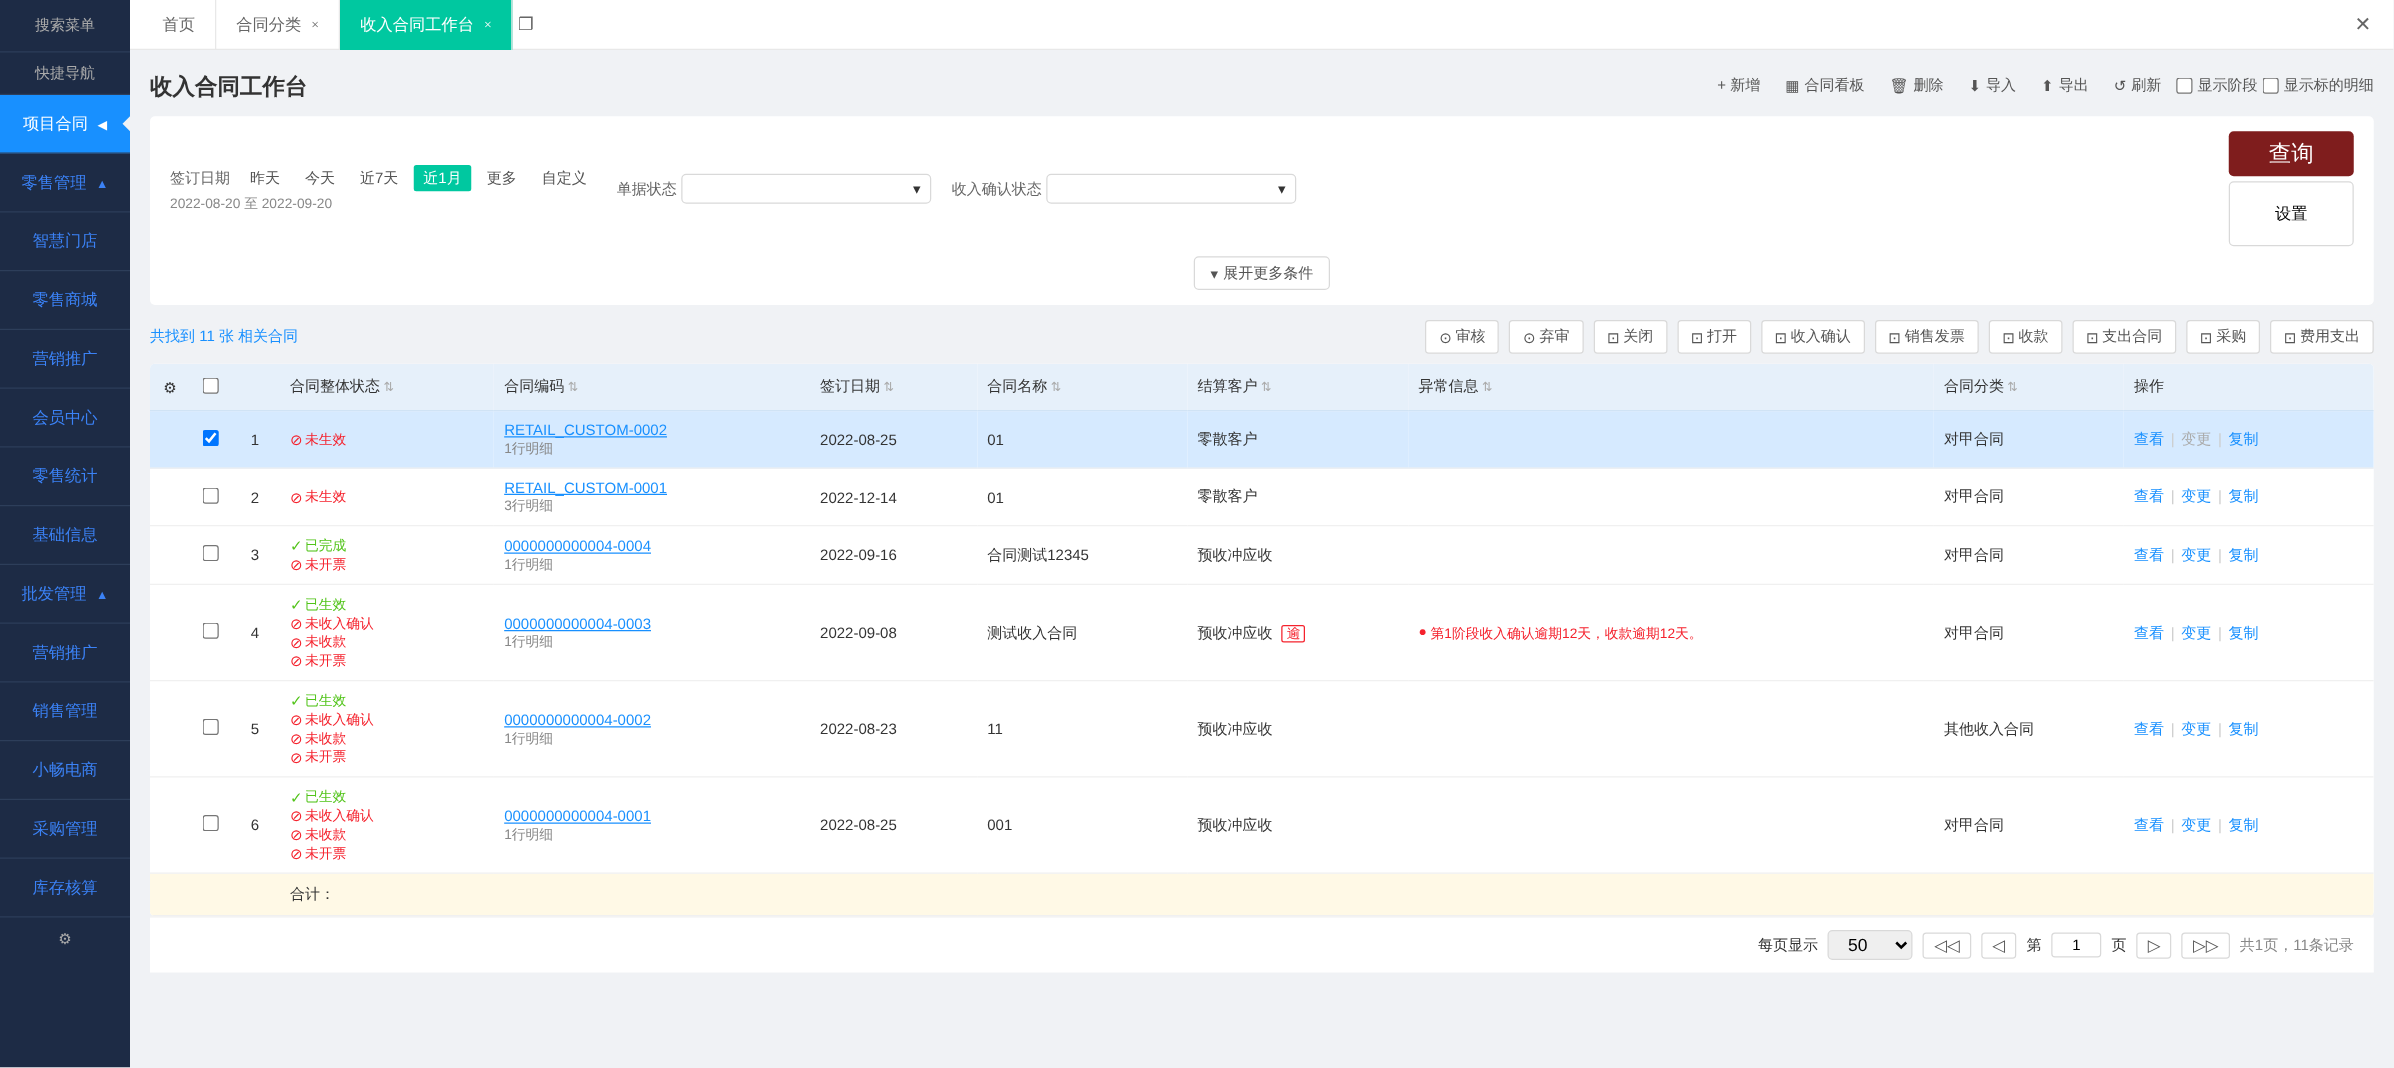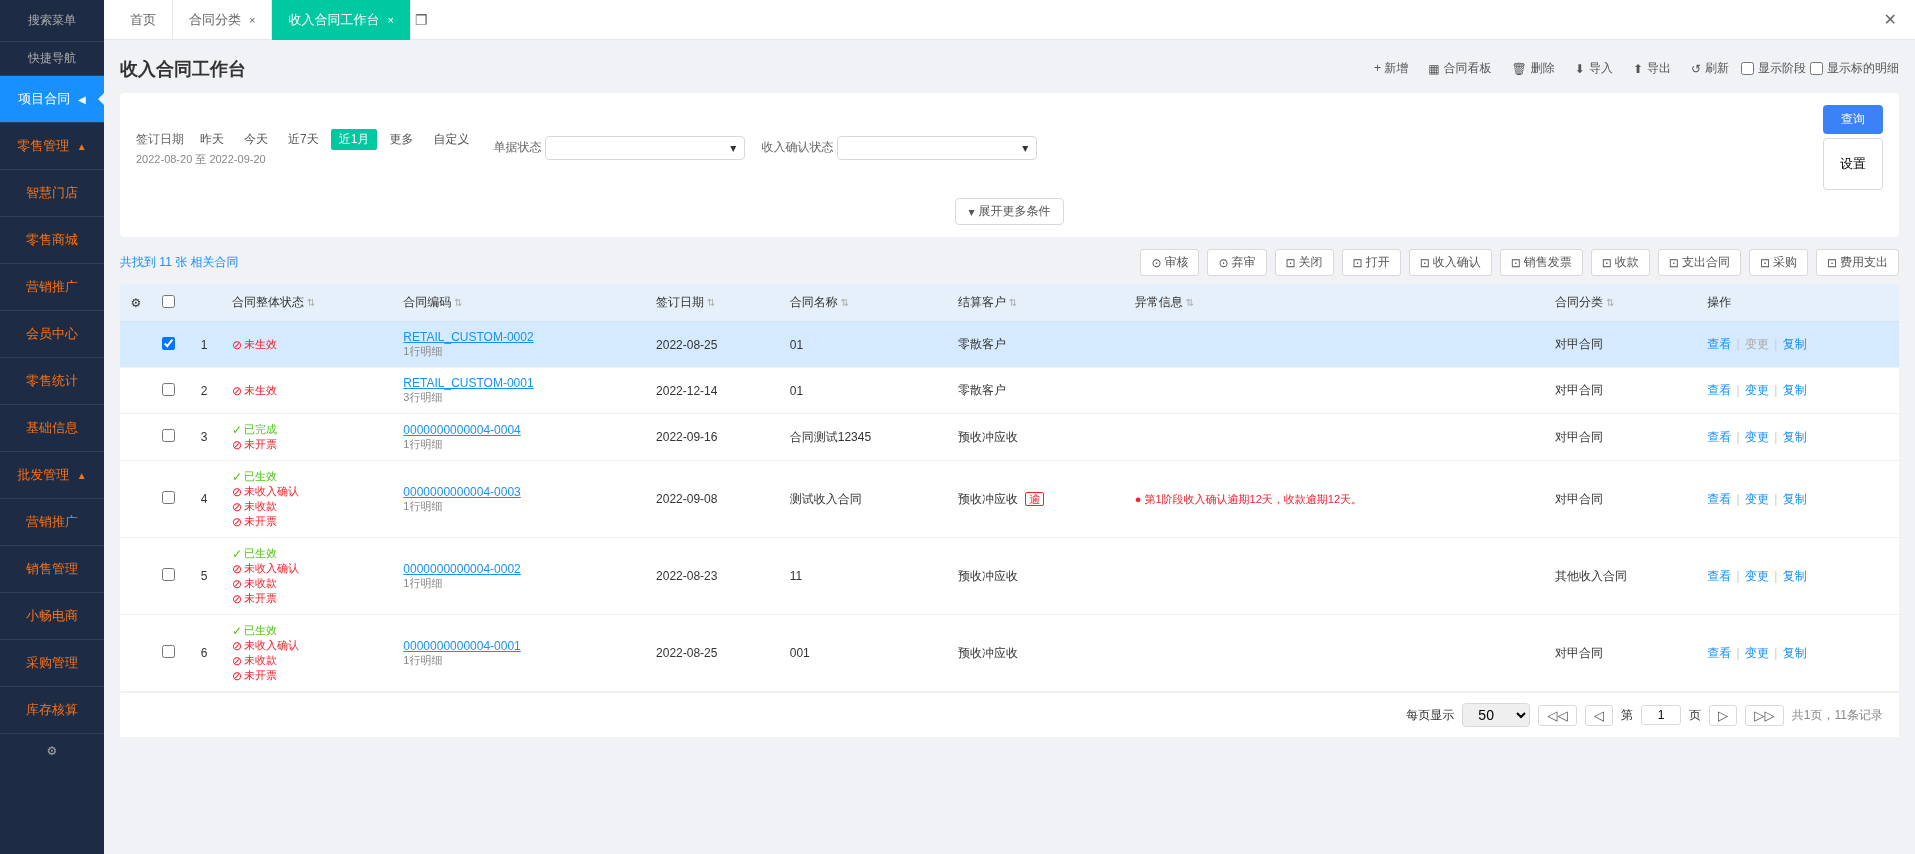--- a/index.html
+++ b/index.html
@@ -4,31 +4,31 @@
   <style>
     * { box-sizing: border-box; margin: 0; padding: 0; }
     body { font-family: "Microsoft YaHei", Arial, sans-serif; font-size: 12px; background: #f0f2f5; color: #333; overflow: hidden; }
     
     .app-container { display: flex; height: 854px; width: 1915px; }
     
     
     .sidebar { width: 104px; background: #1d2b45; display: flex; flex-direction: column; color: #ccc; flex-shrink: 0; }
     .sidebar-search { padding: 12px 8px; font-size: 12px; color: #aaa; border-bottom: 1px solid #2d3e5a; cursor: pointer; text-align: center; }
     .sidebar-nav { padding: 8px; font-size: 12px; color: #aaa; border-bottom: 1px solid #2d3e5a; cursor: pointer; text-align: center; }
-    .sidebar-item { padding: 14px 8px; font-size: 13px; color: #f97316; cursor: pointer; text-align: center; border-bottom: 1px solid #2d3e5a; position: relative; }
+    .sidebar-item { padding: 14px 8px; font-size: 13px; color: #3b82f6; cursor: pointer; text-align: center; border-bottom: 1px solid #2d3e5a; position: relative; }
     .sidebar-item.active { background: #1890ff; color: #fff; }
     .sidebar-item.active::after { content: ''; position: absolute; right: 0; top: 50%; transform: translateY(-50%); border-top: 6px solid transparent; border-bottom: 6px solid transparent; border-right: 6px solid #f0f2f5; }
     .sidebar-item .arrow { font-size: 10px; margin-left: 4px; }
     .sidebar-bottom-item { padding: 10px 8px; text-align: center; cursor: pointer; color: #aaa; }
     
     
     .main-content { flex: 1; display: flex; flex-direction: column; overflow: hidden; background: #f0f2f5; }
     
     
-    .tab-bar { background: #fff; display: flex; align-items: center; height: 40px; border-bottom: 1px solid #e8e8e8; padding: 0 10px; }
+    .tab-bar { background: #fff; display: flex; align-items: center; height: 40px; border-bottom: 1px solid #e8e8e8; padding: 0 10px; font-family: Liberation Serif, serif; }
     .tab-item { padding: 0 16px; height: 40px; display: flex; align-items: center; font-size: 13px; cursor: pointer; color: #666; border-right: 1px solid #e8e8e8; }
     .tab-item.active { background: #00c8a0; color: #fff; }
     .tab-item .tab-close { margin-left: 8px; font-size: 11px; cursor: pointer; }
     .tab-bar-close { margin-left: auto; font-size: 16px; cursor: pointer; color: #666; padding: 0 8px; }
     .tab-bar-restore { font-size: 14px; cursor: pointer; color: #666; padding: 0 4px; }
     
     
     .page-content { flex: 1; padding: 16px; overflow: auto; }
     
     
@@ -47,21 +47,21 @@
     .filter-area { background: #fff; padding: 12px 16px; border-radius: 4px; margin-bottom: 12px; }
     .filter-row { display: flex; align-items: center; gap: 16px; flex-wrap: wrap; }
     .filter-label { font-size: 12px; color: #666; }
     .date-shortcuts { display: flex; align-items: center; gap: 4px; }
     .date-btn { padding: 2px 8px; font-size: 12px; cursor: pointer; color: #555; border-radius: 2px; }
     .date-btn.active { background: #00c8a0; color: #fff; border-radius: 2px; }
     .date-range { font-size: 11px; color: #888; margin-top: 2px; }
     .filter-select { display: flex; align-items: center; gap: 4px; }
     .select-box { border: 1px solid #d9d9d9; border-radius: 4px; padding: 4px 8px; font-size: 12px; min-width: 150px; display: flex; align-items: center; justify-content: space-between; cursor: pointer; background: #fff; }
     .expand-btn { display: flex; align-items: center; gap: 4px; font-size: 12px; color: #555; cursor: pointer; padding: 4px 12px; border: 1px solid #d9d9d9; border-radius: 4px; background: #fff; }
-    .query-btn { background: #3b82f6; color: #fff; border: none; border-radius: 4px; padding: 6px 16px; font-size: 12px; cursor: pointer; }
+    .query-btn { background: #7f1d1d; color: #fff; border: none; border-radius: 4px; padding: 6px 32px; font-size: 18px; cursor: pointer; }
     .set-btn { border: 1px solid #d9d9d9; background: #fff; border-radius: 4px; padding: 16px 16px; font-size: 13px; cursor: pointer; }
     
     
     .action-row { display: flex; align-items: center; justify-content: space-between; margin-bottom: 8px; }
     .record-count { font-size: 12px; color: #333; }
     .record-count span { color: #1890ff; }
     .action-btns { display: flex; align-items: center; gap: 8px; }
     .action-btn { display: flex; align-items: center; gap: 3px; font-size: 12px; color: #555; cursor: pointer; padding: 4px 10px; border: 1px solid #d9d9d9; border-radius: 3px; background: #fff; }
     
     
@@ -537,20 +537,26 @@
               <td>对甲合同</td>
               <td>
                 <span class="op-btn">查看</span>
                 <span class="op-divider">|</span>
                 <span class="op-btn">变更</span>
                 <span class="op-divider">|</span>
                 <span class="op-btn">复制</span>
               </td>
             </tr>
 
+            <tr class="summary-row">
+              <td></td>
+              <td></td>
+              <td></td>
+              <td colspan="8">合计：</td>
+            </tr>
           </tbody>
         </table>
       </div>
 
       <div class="pagination-bar">
         <span>每页显示</span>
         <select class="page-size-select">
           <option>50</option>
           <option>20</option>
           <option>100</option>

